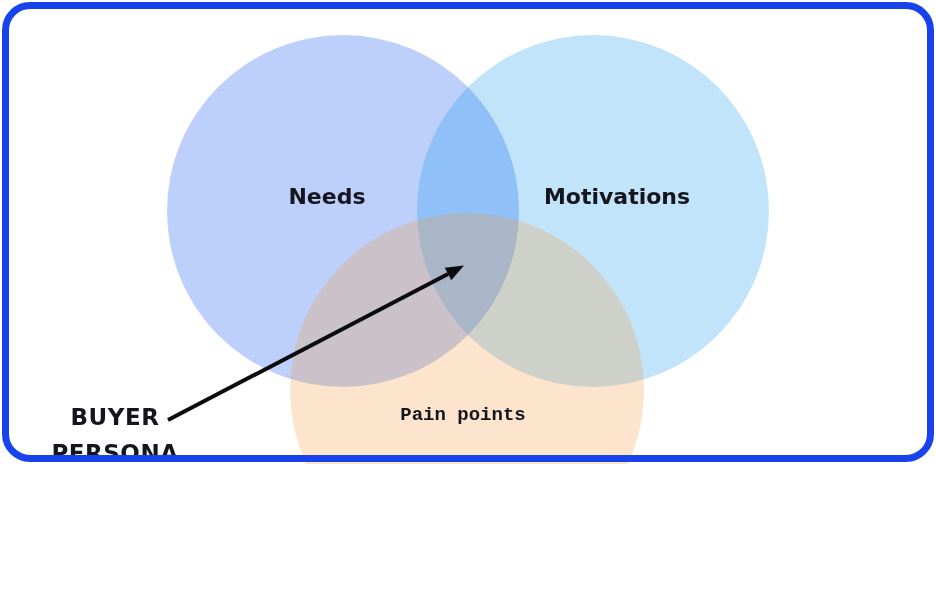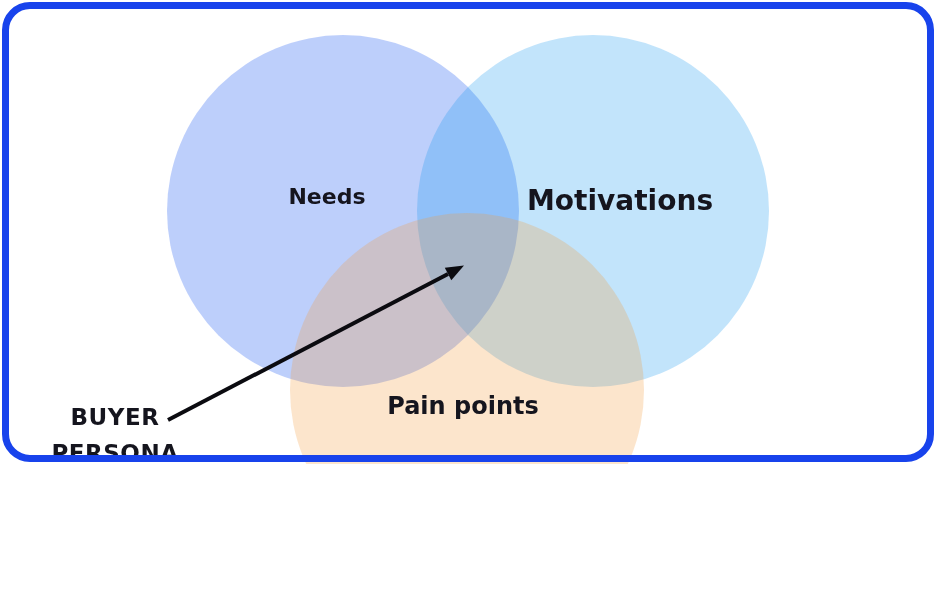--- a/index.html
+++ b/index.html
@@ -65,27 +65,28 @@
   .label.needs-label {
     left: 247px;
     top: 184px;
     width: 160px;
     font-size: 22px;
   }
   .label.motivations-label {
     left: 527px;
     top: 184px;
     width: 180px;
-    font-size: 28px;
+    font-size: 22px;
   }
   .label.painpoints-label {
     left: 373px;
-    top: 392px;
+    top: 404px;
     width: 180px;
-    font-size: 24px;
+    font-size: 19px;
+    font-family: Liberation Mono, monospace;
   }
   .label.buyer-persona-label {
     left: 15px;
     top: 399px;
     width: 200px;
     font-size: 23px;
     line-height: 36px;
     letter-spacing: 0.5px;
     white-space: pre-line;
   }

